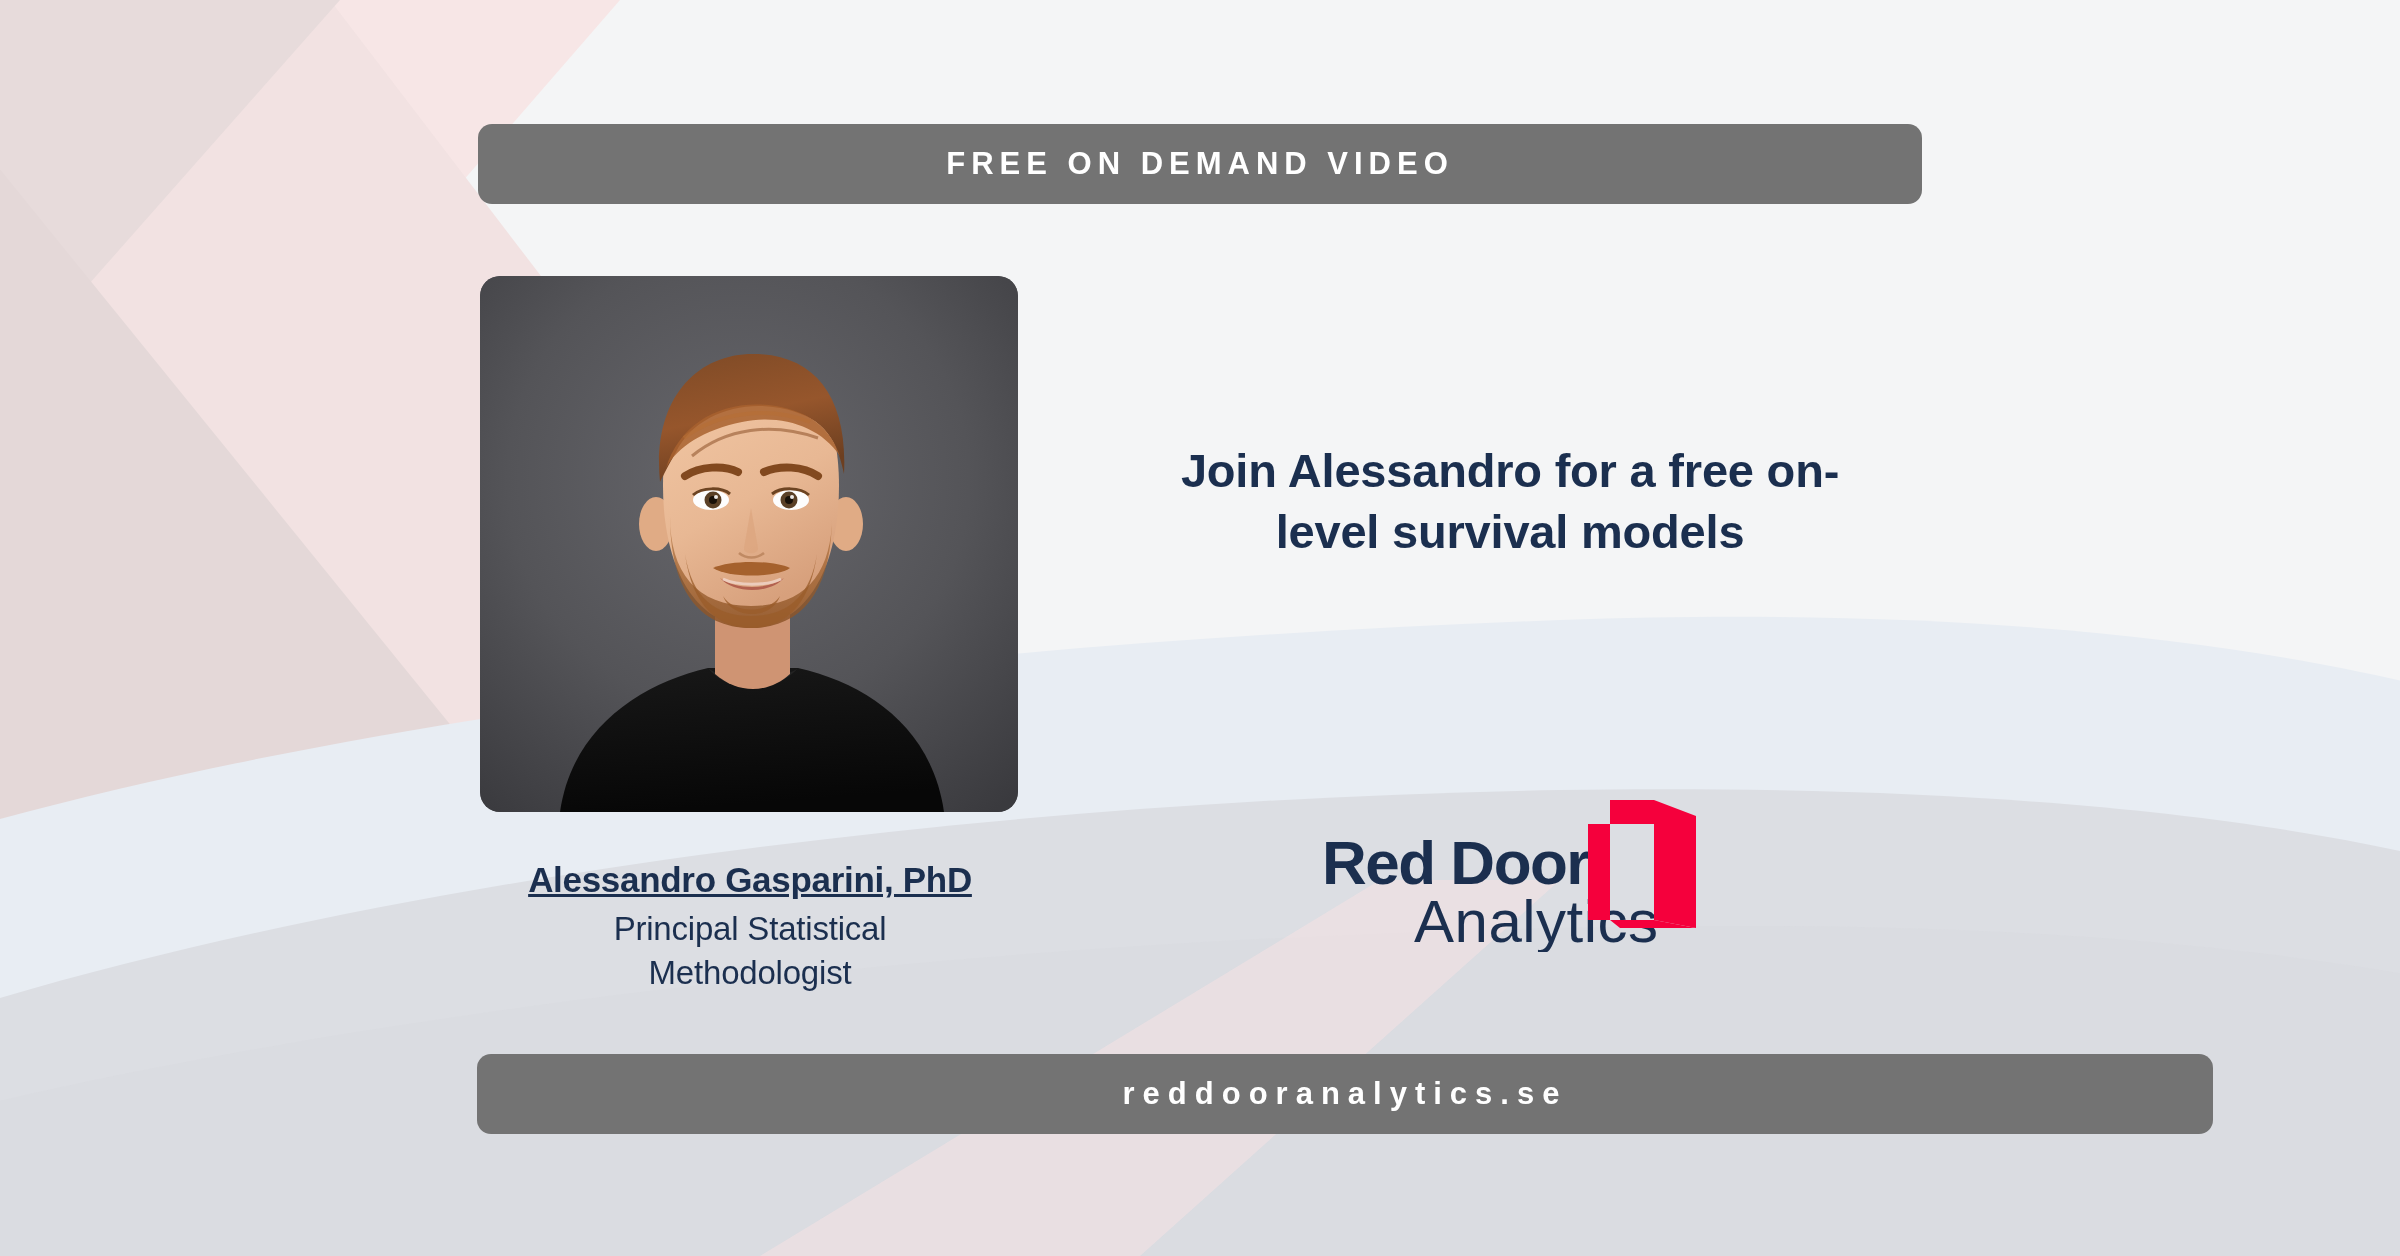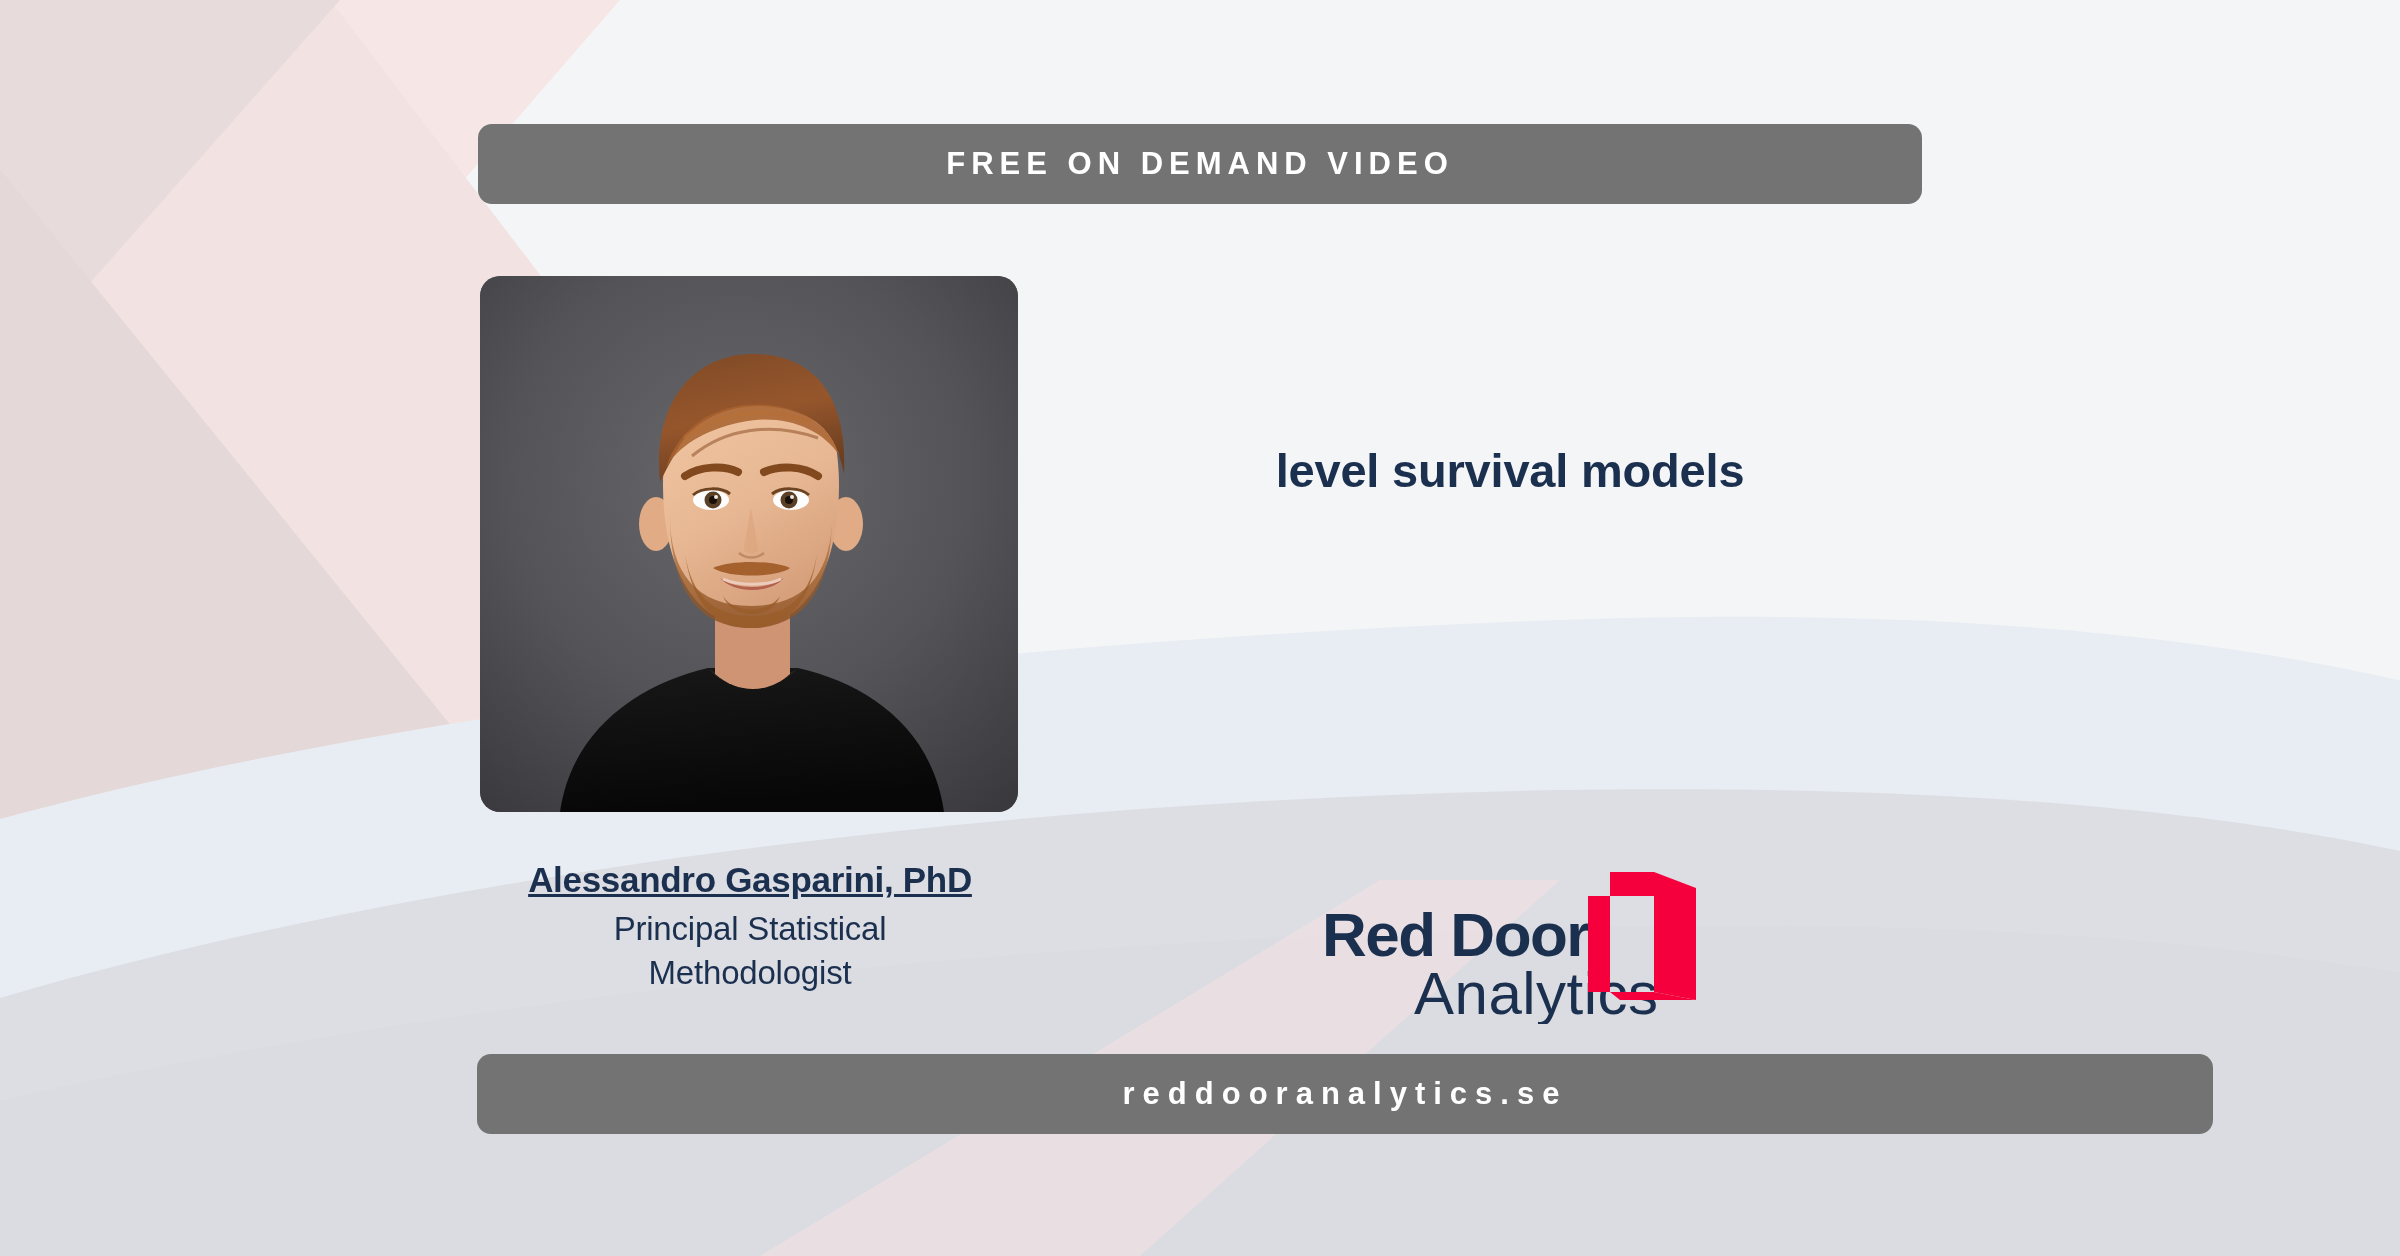--- a/index.html
+++ b/index.html
@@ -81,21 +81,21 @@
     color:#1b2f4f;
     font-size:47px;
     font-weight:bold;
     line-height:1.3;
     letter-spacing:-0.2px;
     z-index:6;
     font-stretch:condensed;
   }
 
   
-  #logo { position:absolute; left:1322px; top:864px; width:390px; height:160px; z-index:6; }
+  #logo { position:absolute; left:1322px; top:792px; width:390px; height:160px; z-index:6; }
   #logo-svg { display:block; }
 </style>
 </head>
 <body>
 
 <svg id="bg" viewBox="0 0 2400 1256" xmlns="http://www.w3.org/2000/svg">
   <rect x="0" y="0" width="2400" height="1256" fill="#f4f5f6"></rect>
 
   <polygon points="-40,0 620,0 -40,760" fill="#f7e6e6"></polygon>
   <polygon points="330,0 1290,1256 520,1256 -40,560 -40,0" fill="#f2e2e2"></polygon>
@@ -206,20 +206,21 @@
 
 <div id="speaker-block">
   <div id="speaker-name">Alessandro Gasparini, PhD</div>
   <div id="speaker-role">
     <div>Principal Statistical</div>
     <div>Methodologist</div>
   </div>
 </div>
 
 <div id="headline">
+  <div>Join Alessandro for a free on-</div>
   <div>level survival models</div>
 </div>
 
 <div id="logo">
   <svg id="logo-svg" width="390" height="160" viewBox="0 0 390 160" xmlns="http://www.w3.org/2000/svg">
 
     <text x="0" y="92" font-family="Liberation Sans, sans-serif" font-size="62" font-weight="bold" fill="#1b2f4f" letter-spacing="-1.5">Red Door</text>
 
     <text x="92" y="150" font-family="Liberation Sans, sans-serif" font-size="60" font-weight="300" fill="#1b2f4f" letter-spacing="0.5">Analytics</text>
 

